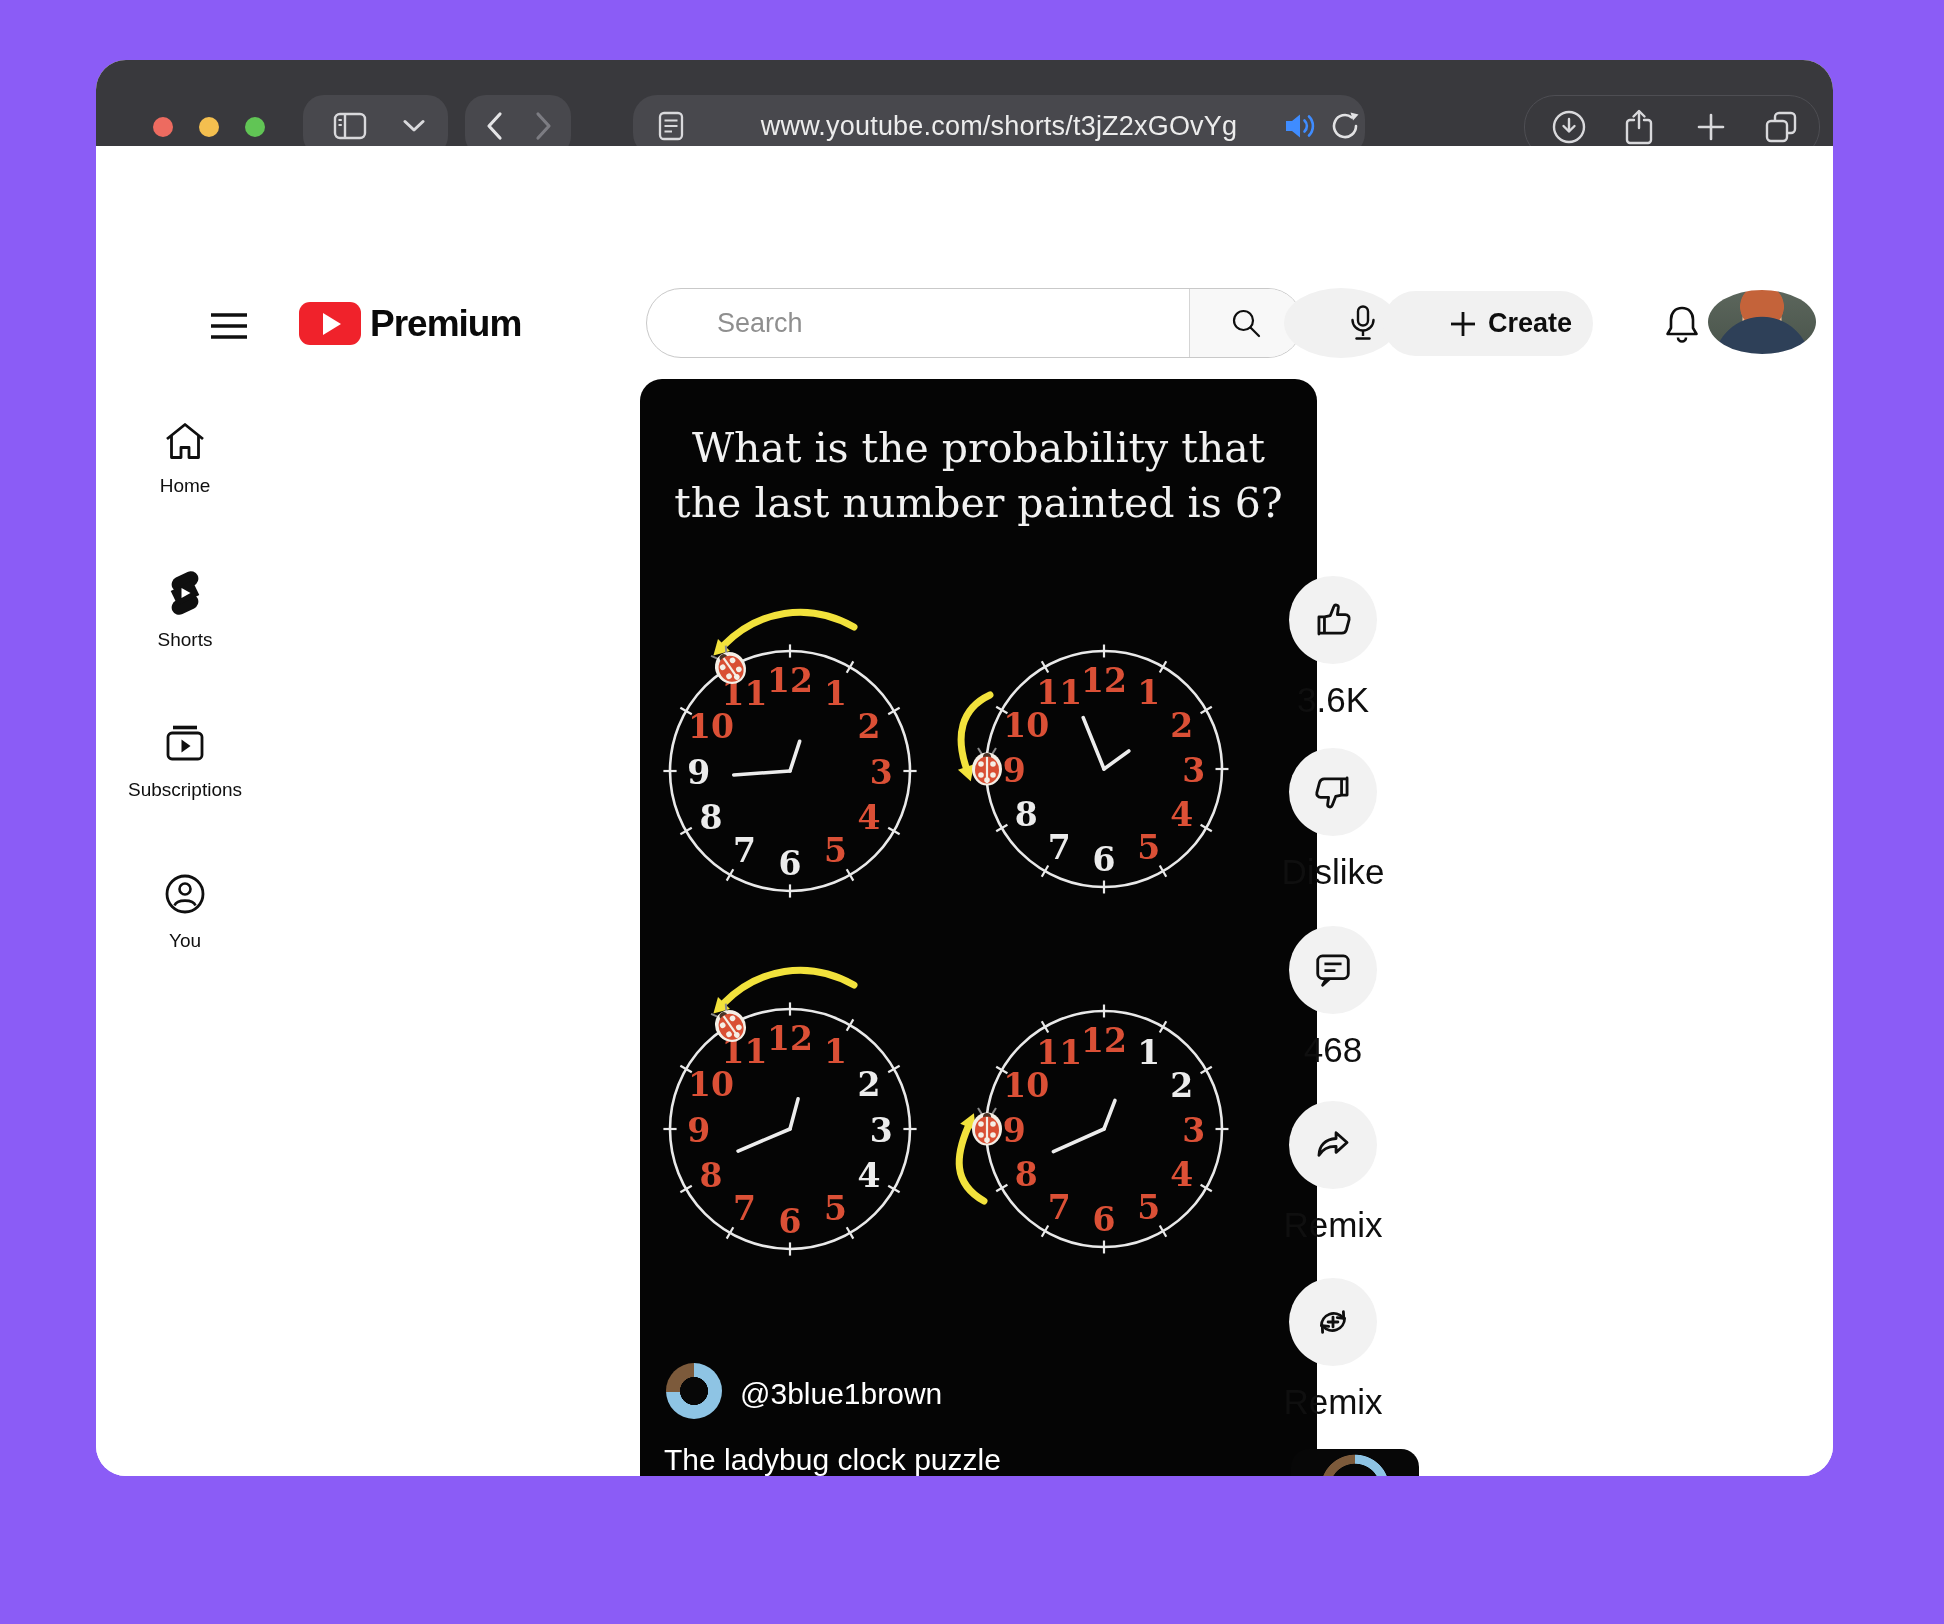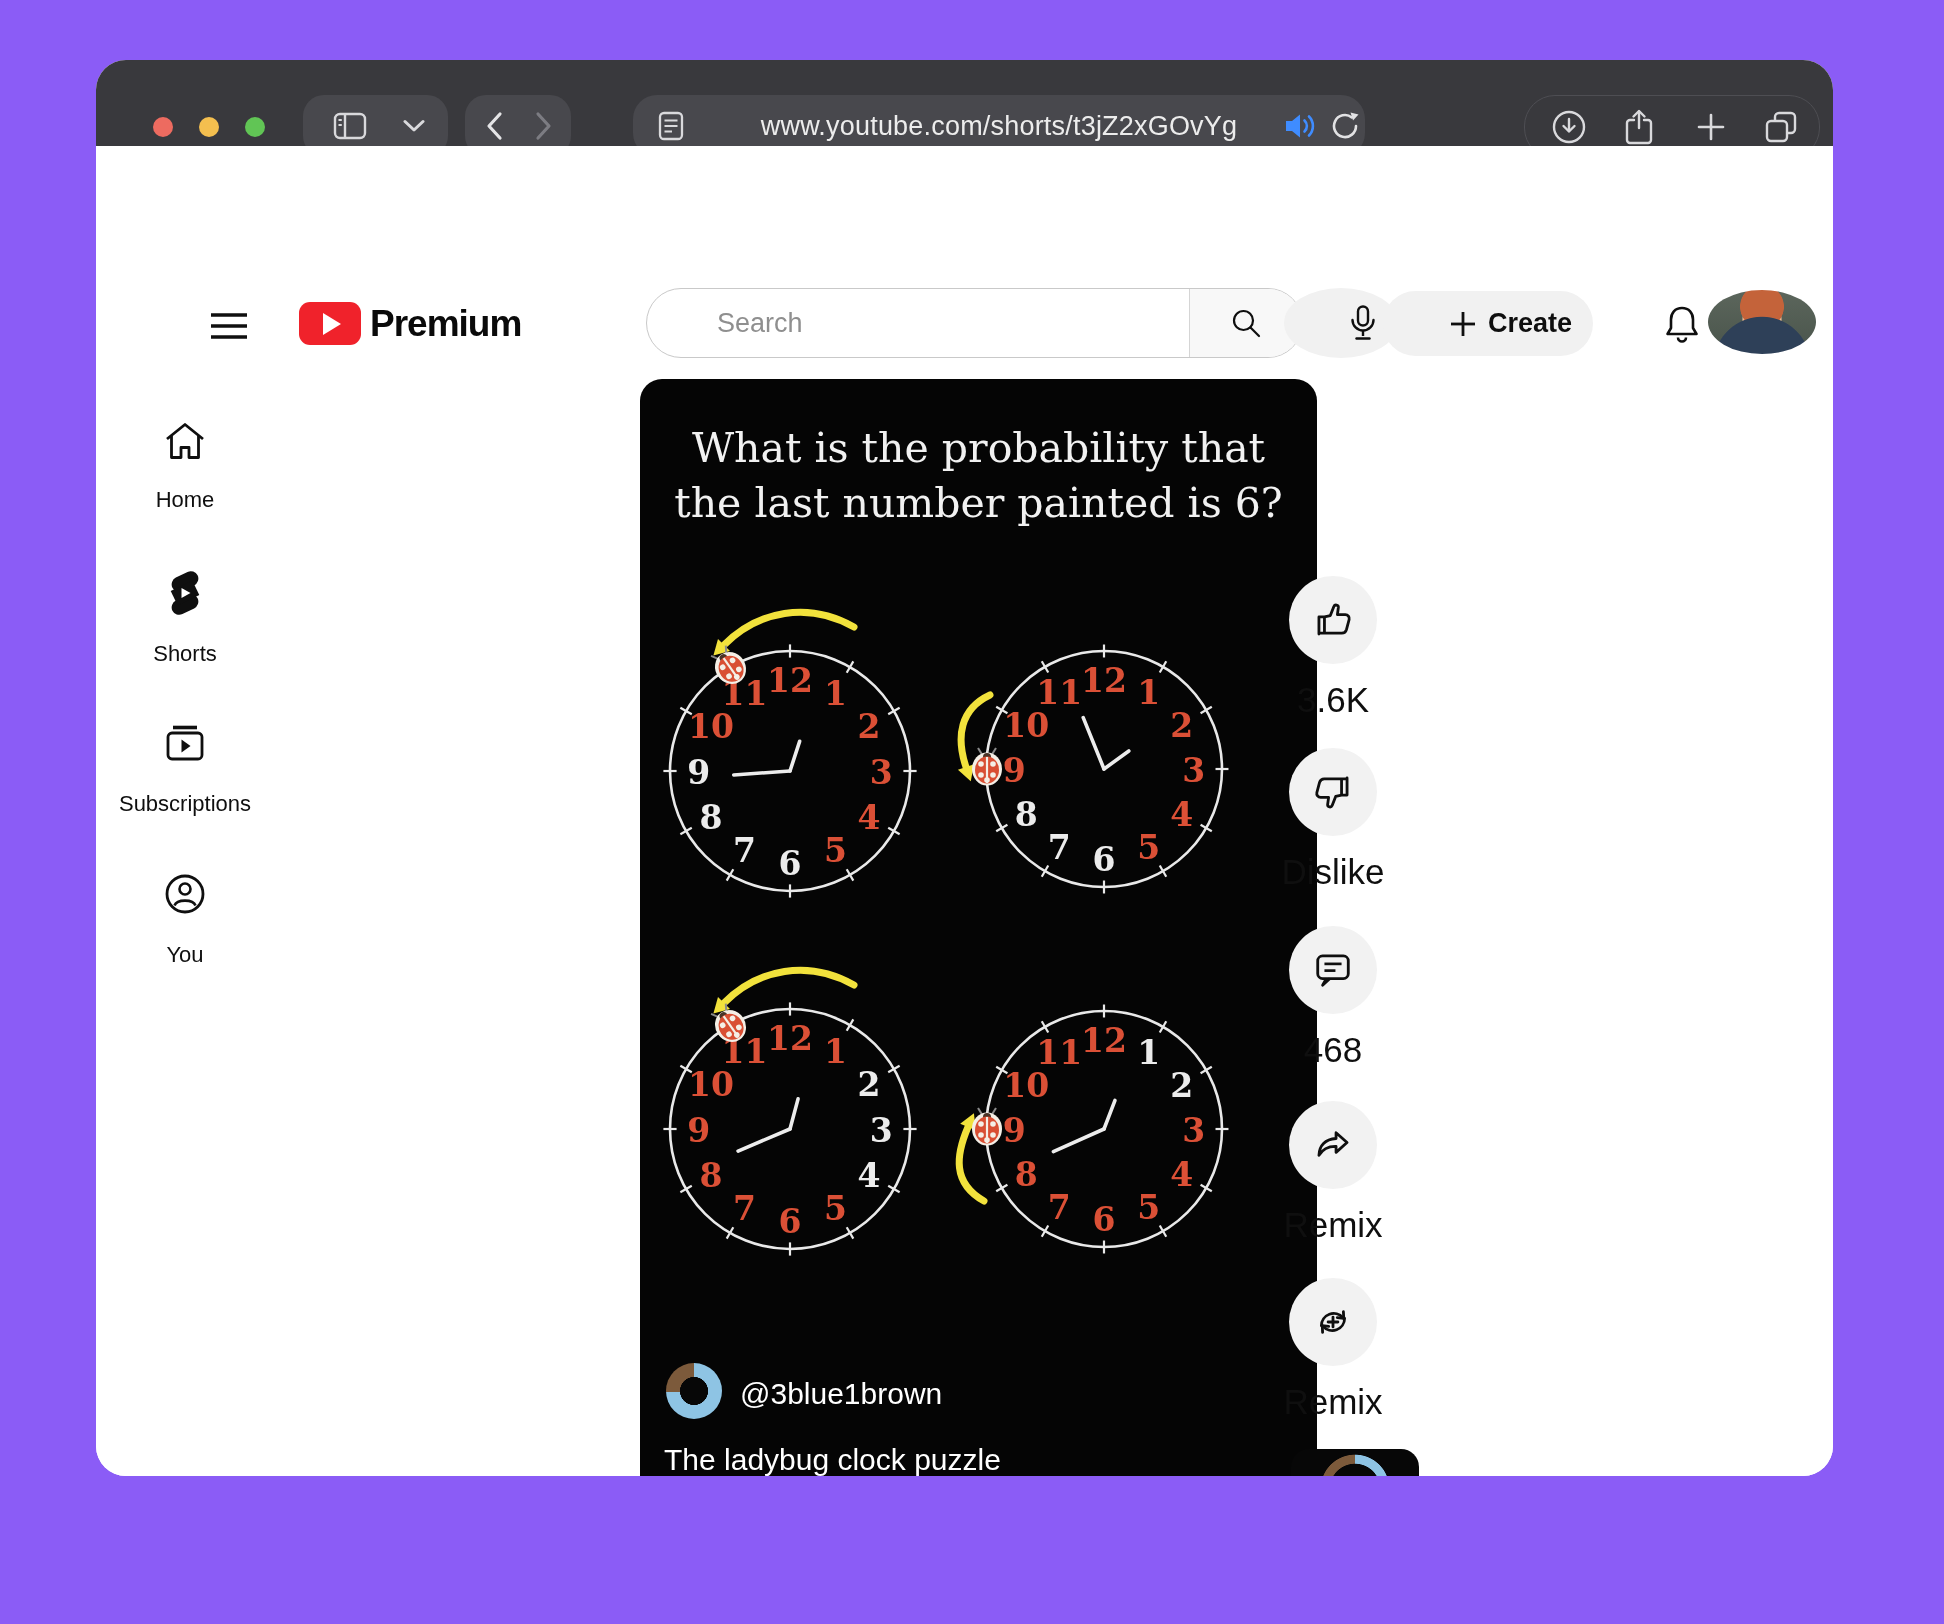--- a/index.html
+++ b/index.html
@@ -30,21 +30,21 @@
   #mic{left:1188px;top:142px;width:70px;height:70px;border-radius:50%;background:#f1f1f1;display:flex;align-items:center;justify-content:center;}
   #create{left:1287px;top:145px;width:166px;height:65px;border-radius:33px;background:#f1f1f1;display:flex;align-items:center;justify-content:center;gap:10px;font-size:27px;font-weight:bold;color:#0f0f0f;}
   #bell{left:1520px;top:157px;}
   #user-avatar{left:1612px;top:144px;width:64px;height:64px;border-radius:50%;overflow:hidden;
     background:
       radial-gradient(circle at 50% 118%, #2e4058 0 52%, rgba(0,0,0,0) 53%),
       radial-gradient(circle at 50% 26%, #c4633a 0 30%, rgba(0,0,0,0) 31%),
       radial-gradient(circle at 50% 46%, #ecb993 0 30%, rgba(0,0,0,0) 31%),
       linear-gradient(#5c665c,#49544b);}
   .side-item{position:absolute;left:17px;width:144px;display:flex;flex-direction:column;align-items:center;gap:14px;cursor:pointer;}
-  .side-label{font-size:22px;color:#0f0f0f;margin-top:12px;}
+  .side-label{font-size:19px;color:#0f0f0f;}
   #si-home{top:275px}#si-shorts{top:425px}#si-subs{top:577px}#si-you{top:726px}
   #video-card{left:544px;top:233px;width:633px;height:1167px;background:#050505;border-radius:22px;overflow:hidden;}
   .question{position:absolute;top:42px;left:0;right:0;text-align:center;font-family:"DejaVu Serif",serif;font-size:41px;color:#f1f1f1;line-height:55px;}
   #clock-svg{position:absolute;left:0;top:0;}
   .credit{position:absolute;top:950px;left:0;right:0;text-align:center;font-family:"DejaVu Serif",serif;font-size:26px;color:#e9e9e9;}
   .ch-avatar{position:absolute;left:26px;top:984px;width:56px;height:56px;border-radius:50%;
     background:
       radial-gradient(circle at 50% 50%, #070707 0 35%, rgba(0,0,0,0) 36%),
       conic-gradient(#8ec4e4 0 267deg, #7c5a3b 267deg 360deg);}
   .handle{position:absolute;left:100px;top:998px;font-size:30px;font-weight:normal;color:#fff;}

